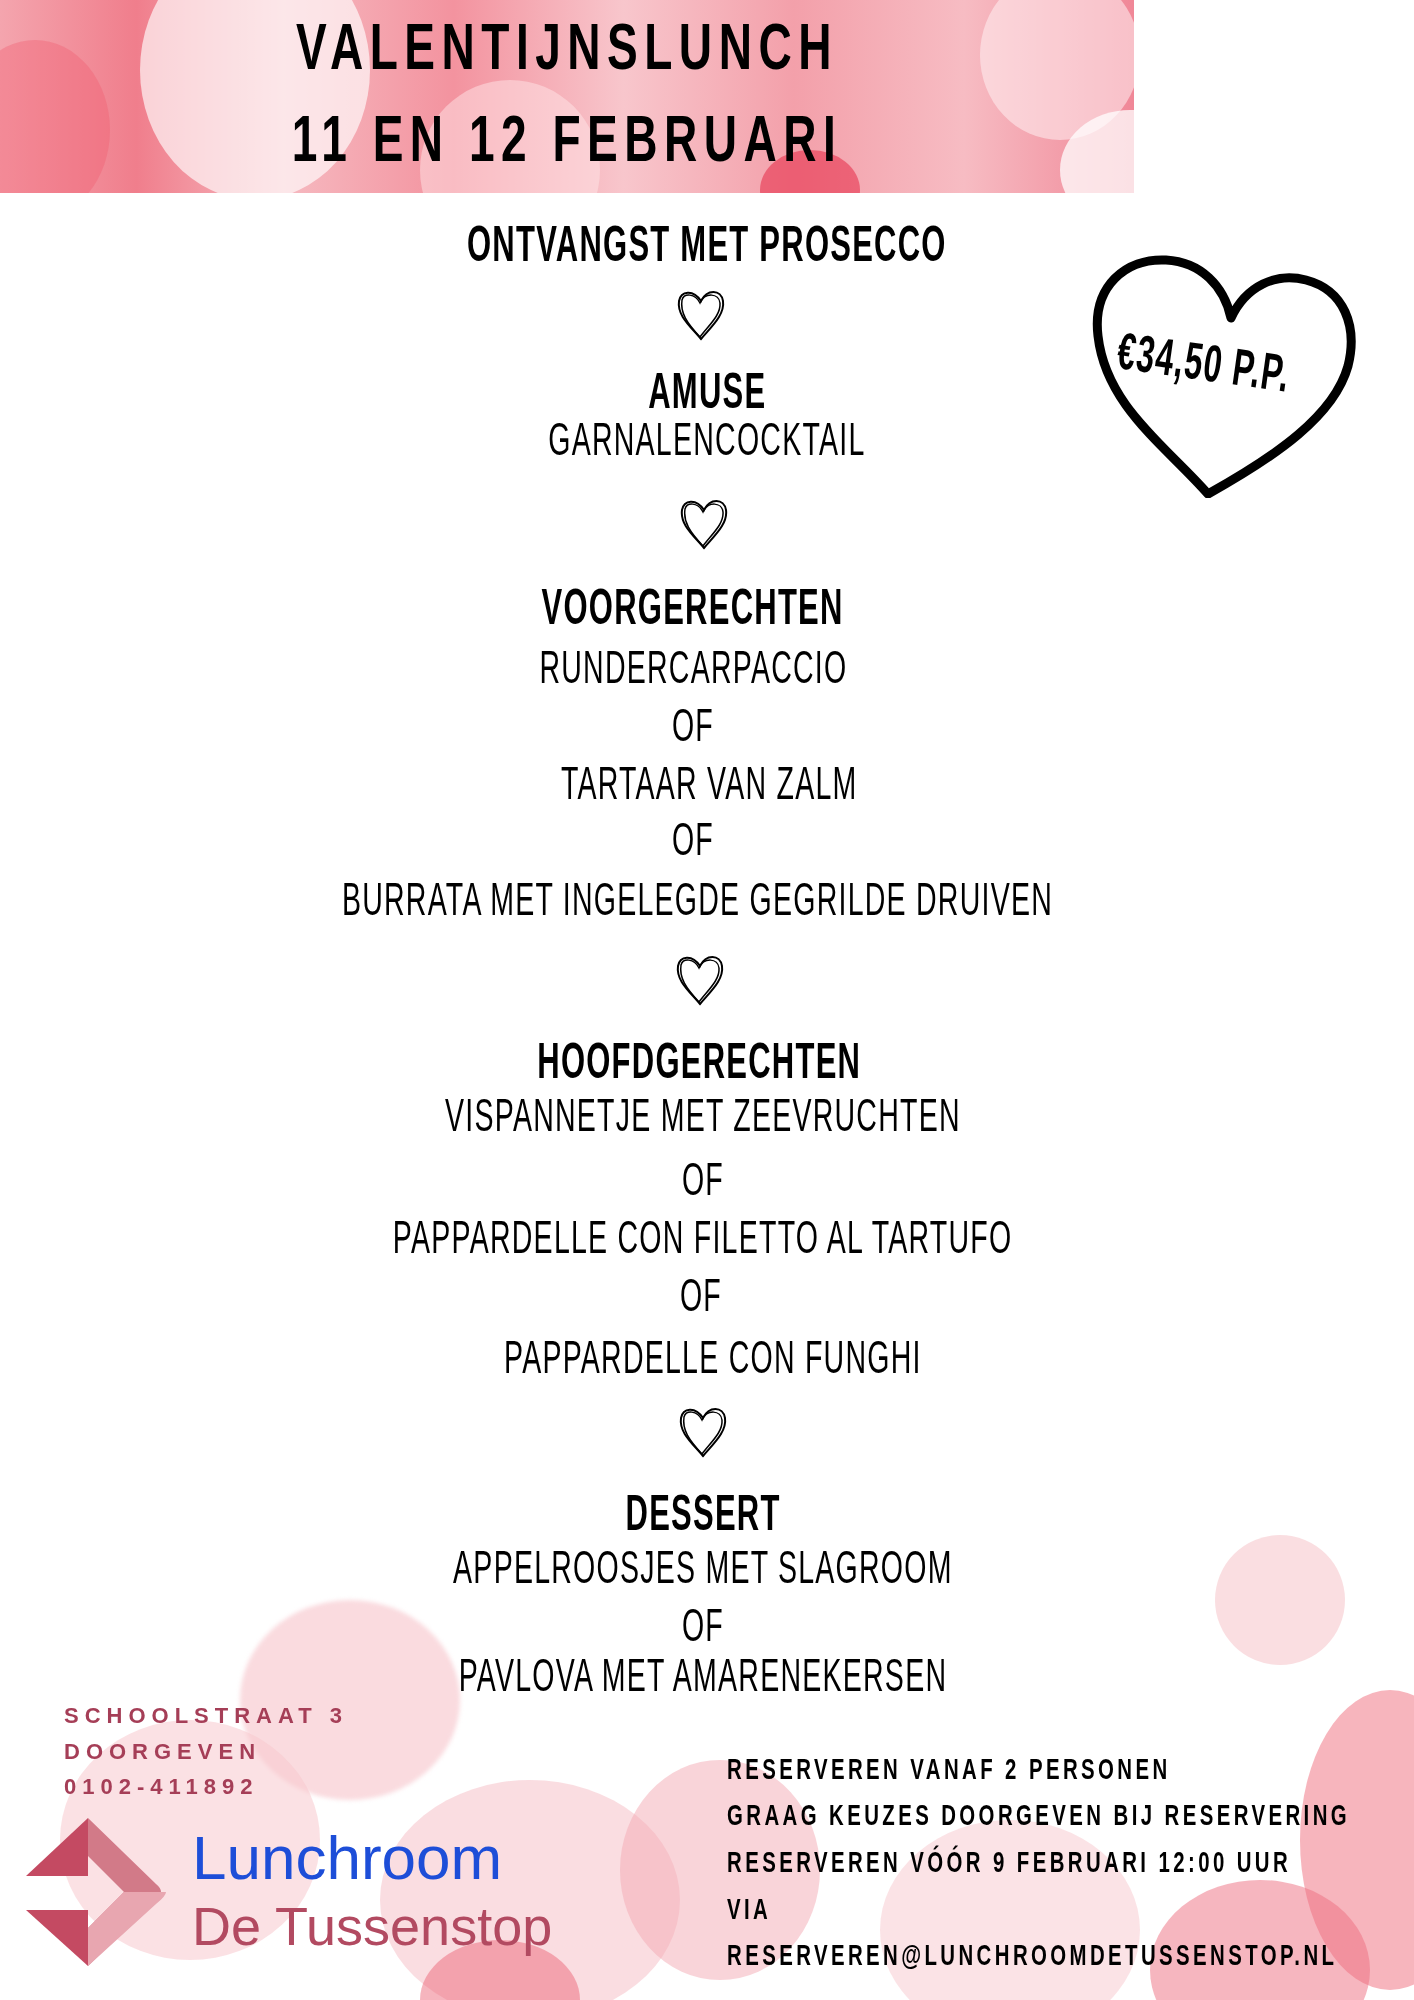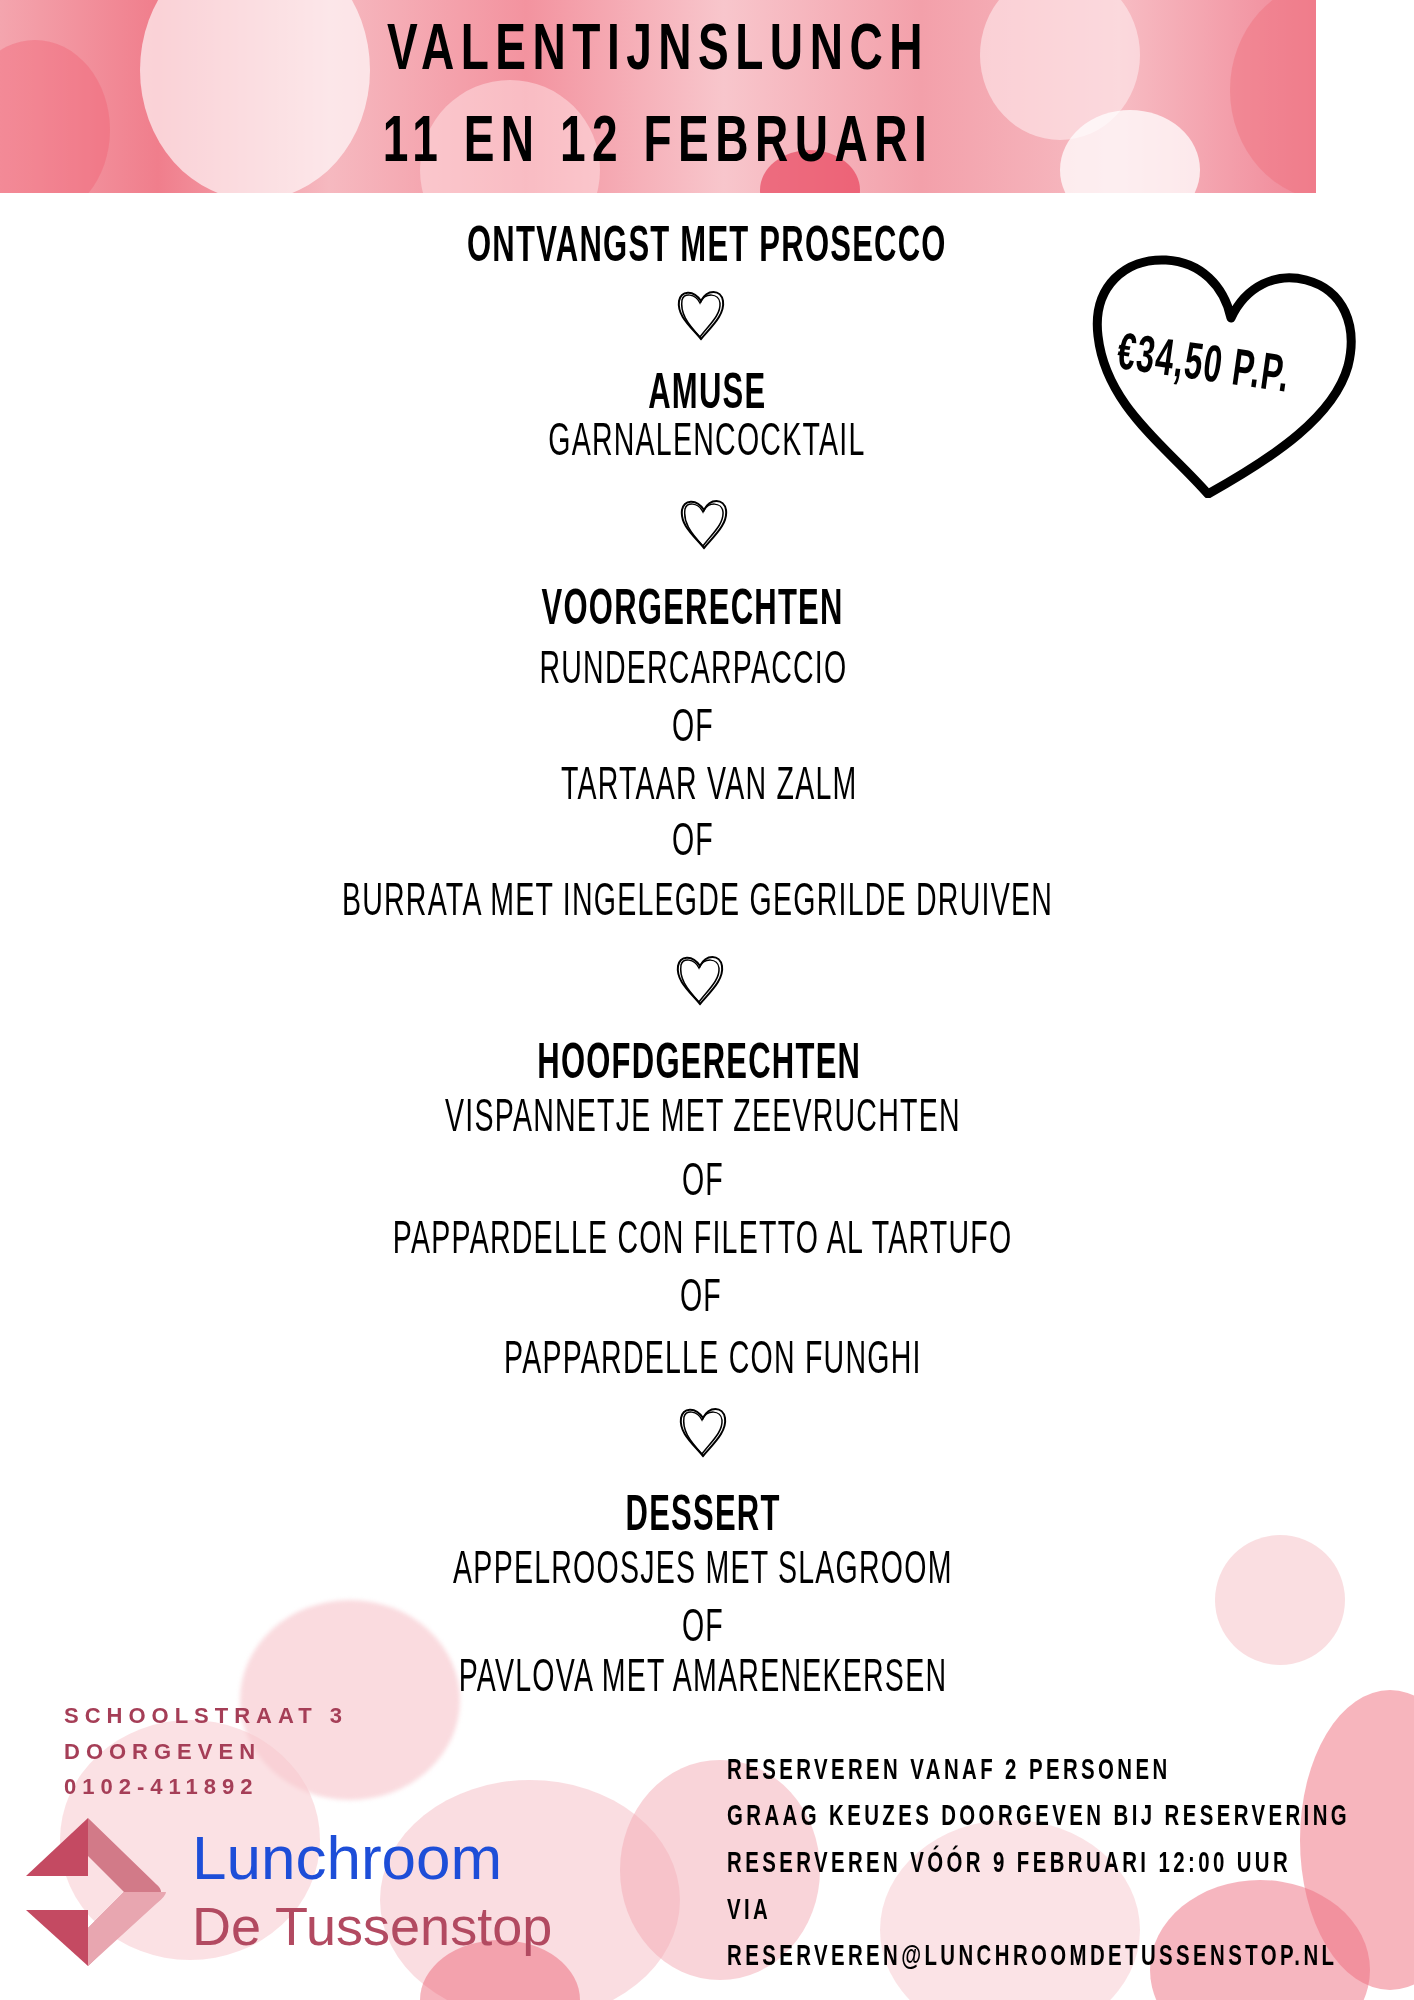--- a/index.html
+++ b/index.html
@@ -1,21 +1,21 @@
 <!DOCTYPE html>
 <html><head>
 <meta charset="utf-8">
 <style>
   html, body { margin:0; padding:0; }
   body { width:1414px; height:2000px; position:relative; overflow:hidden; background:#ffffff;
          font-family:"Liberation Sans", sans-serif; color:#000; }
   .condensed { font-family:"Liberation Sans Narrow","Liberation Sans", sans-serif; }
 
   
-  .banner { position:absolute; left:0; top:0; width:1316px; height:193px; overflow:hidden;
+  .banner { position:absolute; left:0; top:0; width:1134px; height:193px; overflow:hidden;
             background:linear-gradient(90deg,#f4a5ae 0%,#f07e8c 12%,#f6b9c0 25%,#f3939f 40%,#f8c6cc 55%,#f3a0aa 70%,#f7bcc3 85%,#f08797 100%); }
   .blob { position:absolute; border-radius:50%; }
   .banner-title { position:absolute; left:0; width:100%; text-align:center; font-weight:700;
                   letter-spacing:9px; transform:scaleX(0.72); transform-origin:center; }
   .t1 { top:12px; font-size:64px; line-height:70px; }
   .t2 { top:104px; font-size:64px; line-height:70px; }
 
   
   .bottom-bg { position:absolute; left:0; top:1500px; width:1414px; height:500px; overflow:hidden; }
 

